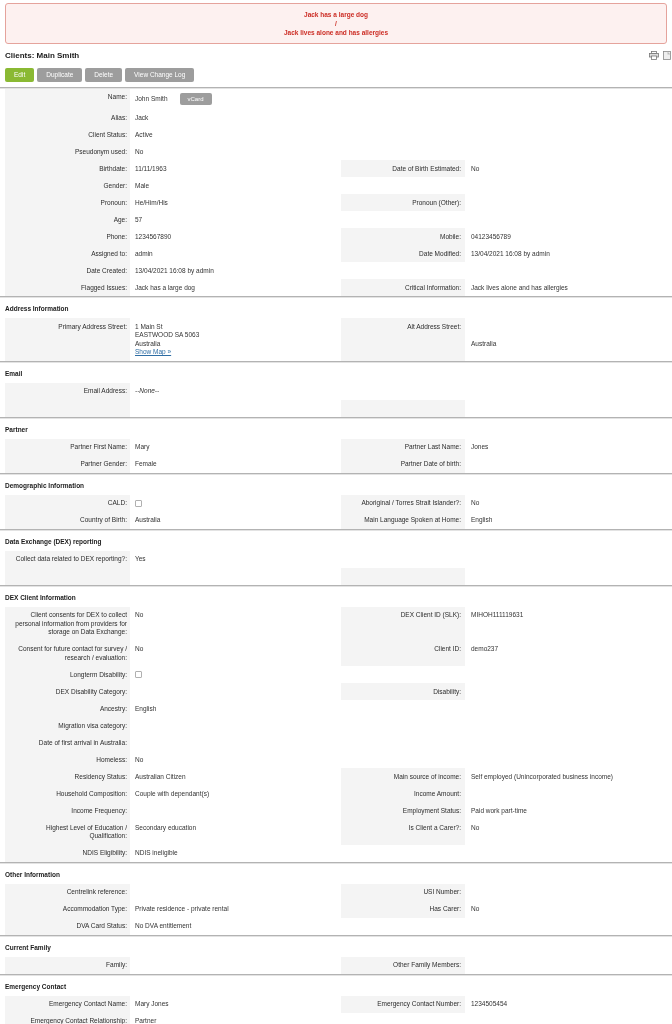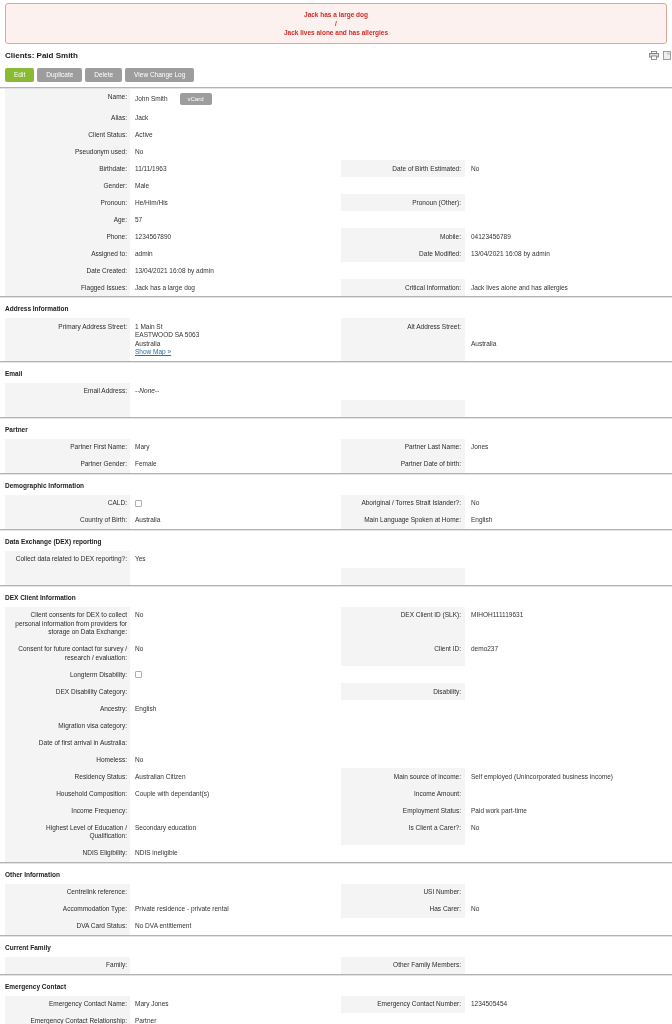--- a/index.html
+++ b/index.html
@@ -50,21 +50,21 @@
 </head>
 <body>
 
 <div class="alert">
   <div>Jack has a large dog</div>
   <div>/</div>
   <div>Jack lives alone and has allergies</div>
 </div>
 
 <div class="page-header">
-  <span class="page-title">Clients: Paid Smith</span>
+  <span class="page-title">Clients: Main Smith</span>
   <span class="header-icons">
     <span style="display:inline-flex;">
       <svg width="10" height="9" viewBox="0 0 10 9">
         <rect x="2.5" y="0.5" width="5" height="2" fill="#ffffff" stroke="#777777" stroke-width="0.8"></rect>
         <rect x="0.5" y="2.5" width="9" height="3.5" fill="#dddddd" stroke="#777777" stroke-width="0.8"></rect>
         <rect x="2.5" y="5" width="5" height="3.5" fill="#ffffff" stroke="#777777" stroke-width="0.8"></rect>
       </svg>
     </span>
     <span style="display:inline-flex;">
       <svg width="8" height="9" viewBox="0 0 8 9">

